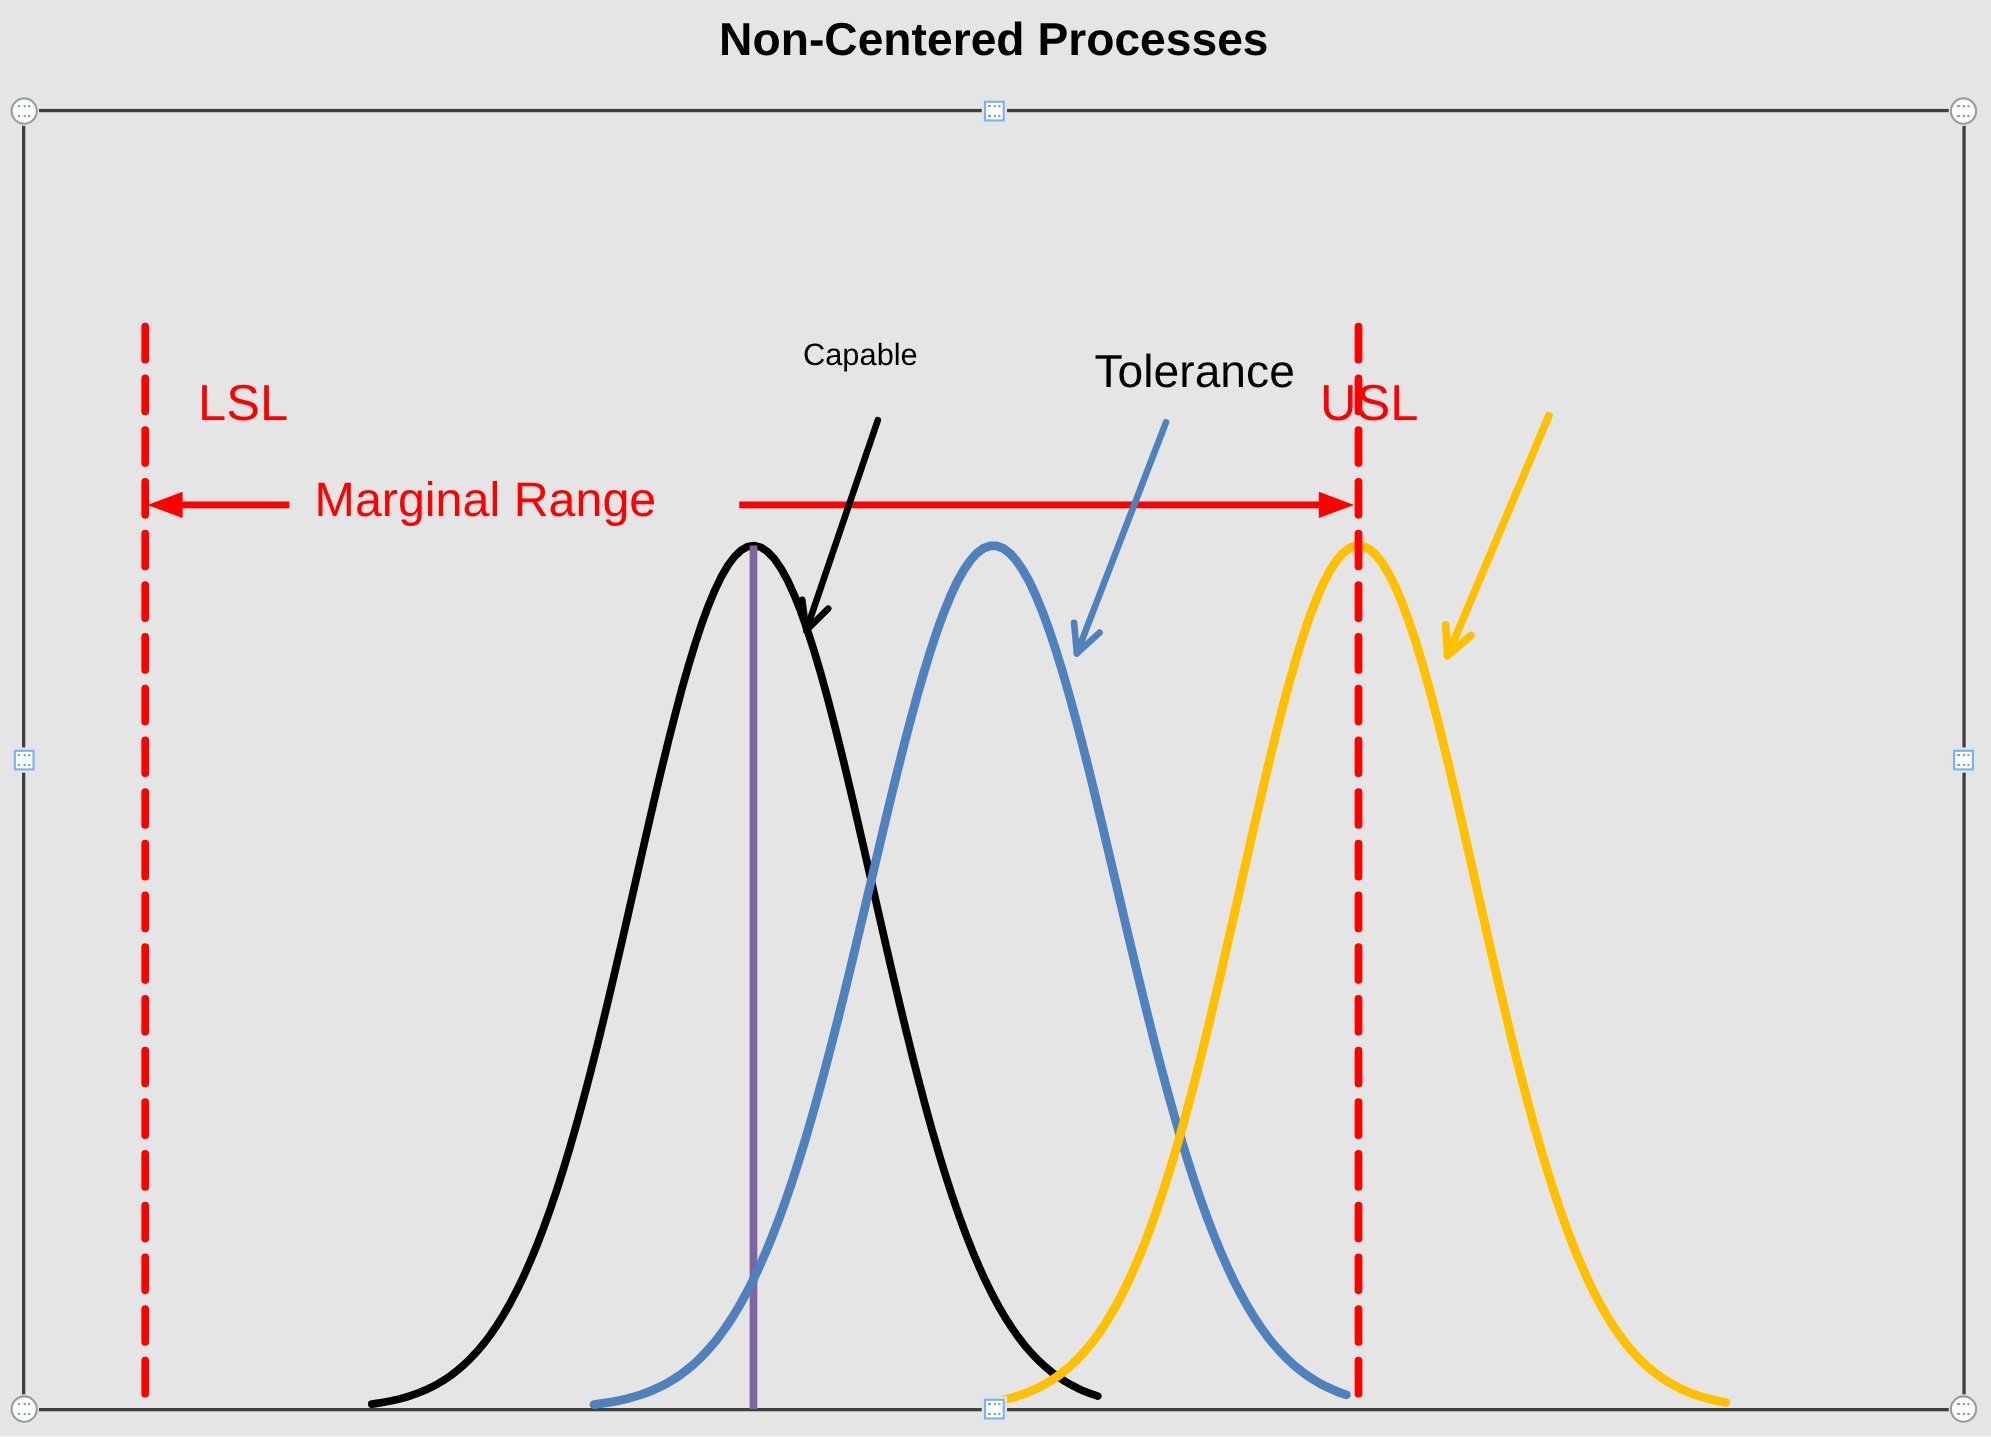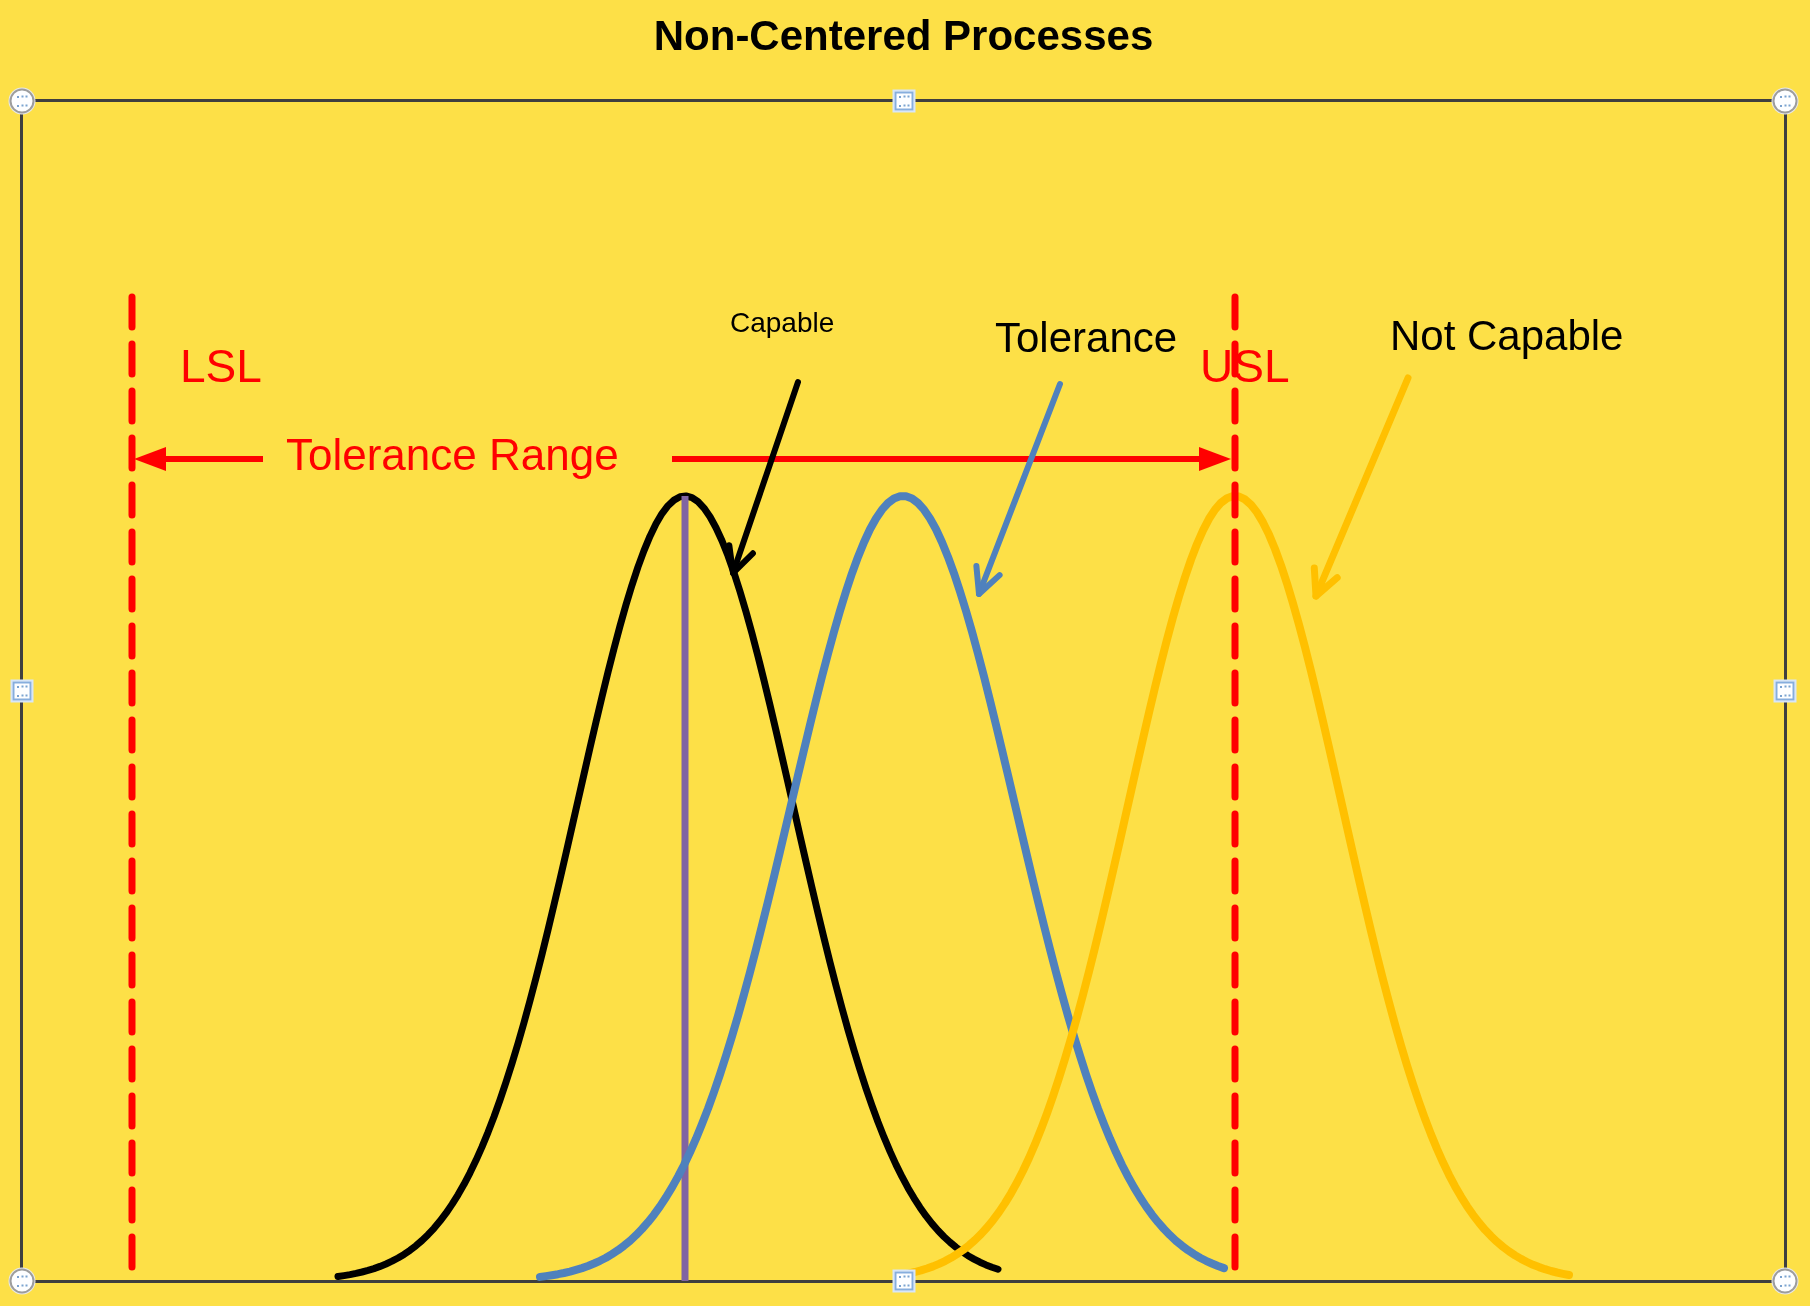--- a/index.html
+++ b/index.html
@@ -1,17 +1,17 @@
 <!DOCTYPE html>
 <html><head>
 <meta charset="utf-8">
 <style>
   html,body { margin:0; padding:0; background:#ffffff; }
   .stage {
-    position:relative; width:1810px; height:1306px; background:#fde047;
+    position:relative; width:1810px; height:1306px; background:#e5e5e5;
     font-family:"Liberation Sans", sans-serif; overflow:hidden;
   }
   .fig-title {
     position:absolute; top:12px; left:22px; width:1763px;
     text-align:center; font-weight:bold; font-size:42px; color:#000;
   }
   .chart-box {
     position:absolute; box-sizing:border-box;
     border:3px solid #3f3f3f; background:transparent;
   }
@@ -52,24 +52,23 @@
       <line x1="798" y1="382" x2="733" y2="573" stroke="#000000" stroke-width="6" stroke-linecap="round"></line>
       <path d="M729.3,545.2 L733,573 L752.9,553.3" fill="none" stroke="#000000" stroke-width="6" stroke-linecap="round" stroke-linejoin="round"></path>
       <line x1="1060" y1="384" x2="979" y2="594" stroke="#4f81bd" stroke-width="6" stroke-linecap="round"></line>
       <path d="M976.4,566.1 L979,594 L999.6,575.1" fill="none" stroke="#4f81bd" stroke-width="6" stroke-linecap="round" stroke-linejoin="round"></path>
       <line x1="1408" y1="378" x2="1316" y2="596" stroke="#ffc000" stroke-width="7" stroke-linecap="round"></line>
       <path d="M1314.3,568.1 L1316,596 L1337.2,577.7" fill="none" stroke="#ffc000" stroke-width="7" stroke-linecap="round" stroke-linejoin="round"></path>
     </svg>
 
   <div class="lbl" style="left: 180px; top: 342px; font-size: 46px; color: rgb(255, 0, 0);">LSL</div>
   <div class="lbl" style="left: 1200px; top: 342px; font-size: 46px; color: rgb(255, 0, 0);">USL</div>
-  <div class="lbl" style="left: 286px; top: 432px; font-size: 44px; color: rgb(255, 0, 0);">Tolerance Range</div>
+  <div class="lbl" style="left: 286px; top: 432px; font-size: 44px; color: rgb(255, 0, 0);">Marginal Range</div>
   <div class="lbl" style="left: 730px; top: 308px; font-size: 28px; color: rgb(0, 0, 0);">Capable</div>
   <div class="lbl" style="left: 995px; top: 316px; font-size: 42px; color: rgb(0, 0, 0);">Tolerance</div>
-  <div class="lbl" style="left: 1390px; top: 314px; font-size: 42px; color: rgb(0, 0, 0);">Not Capable</div>
 
   <div class="handle circle" style="left: 22px; top: 101px;">
       <i></i>
     </div>
   <div class="handle square" style="left: 903.5px; top: 101px;">
       <i></i>
     </div>
   <div class="handle circle" style="left: 1785px; top: 101px;">
       <i></i>
     </div>

